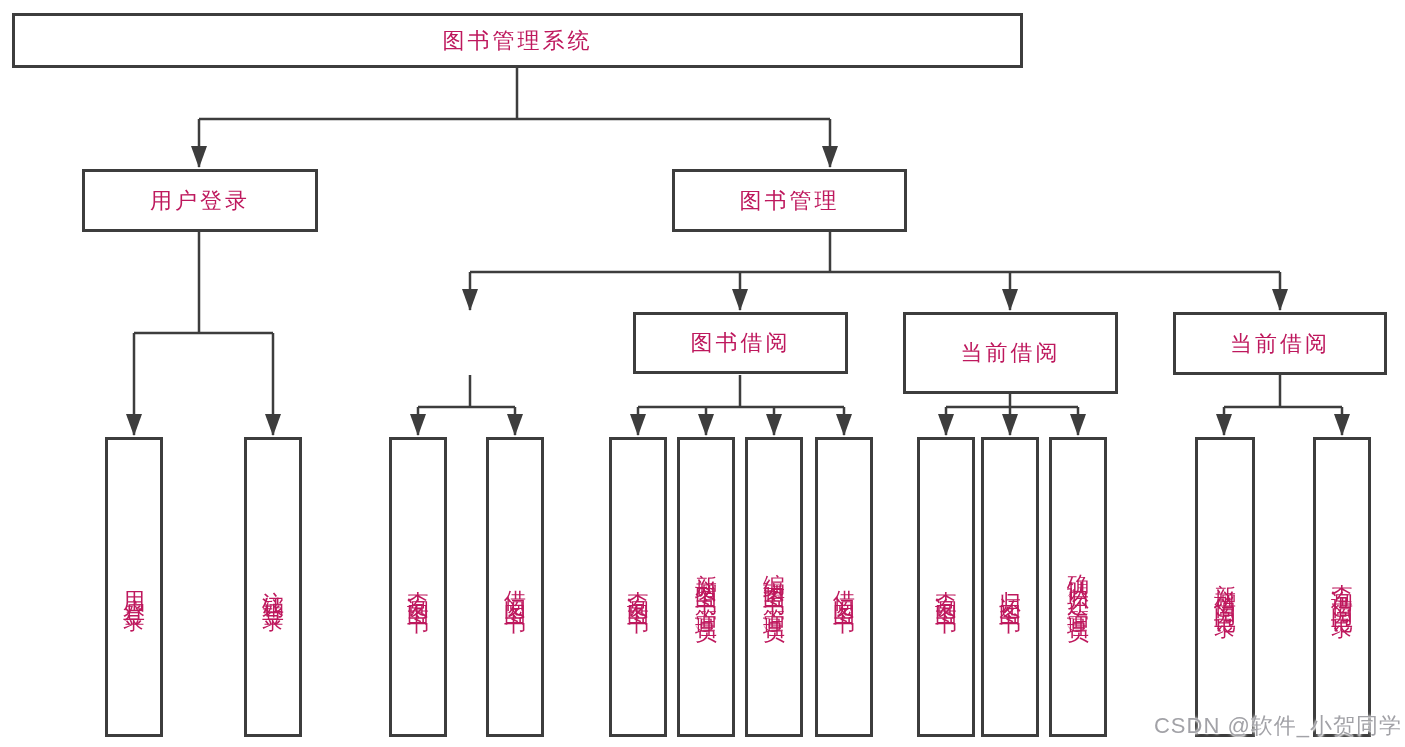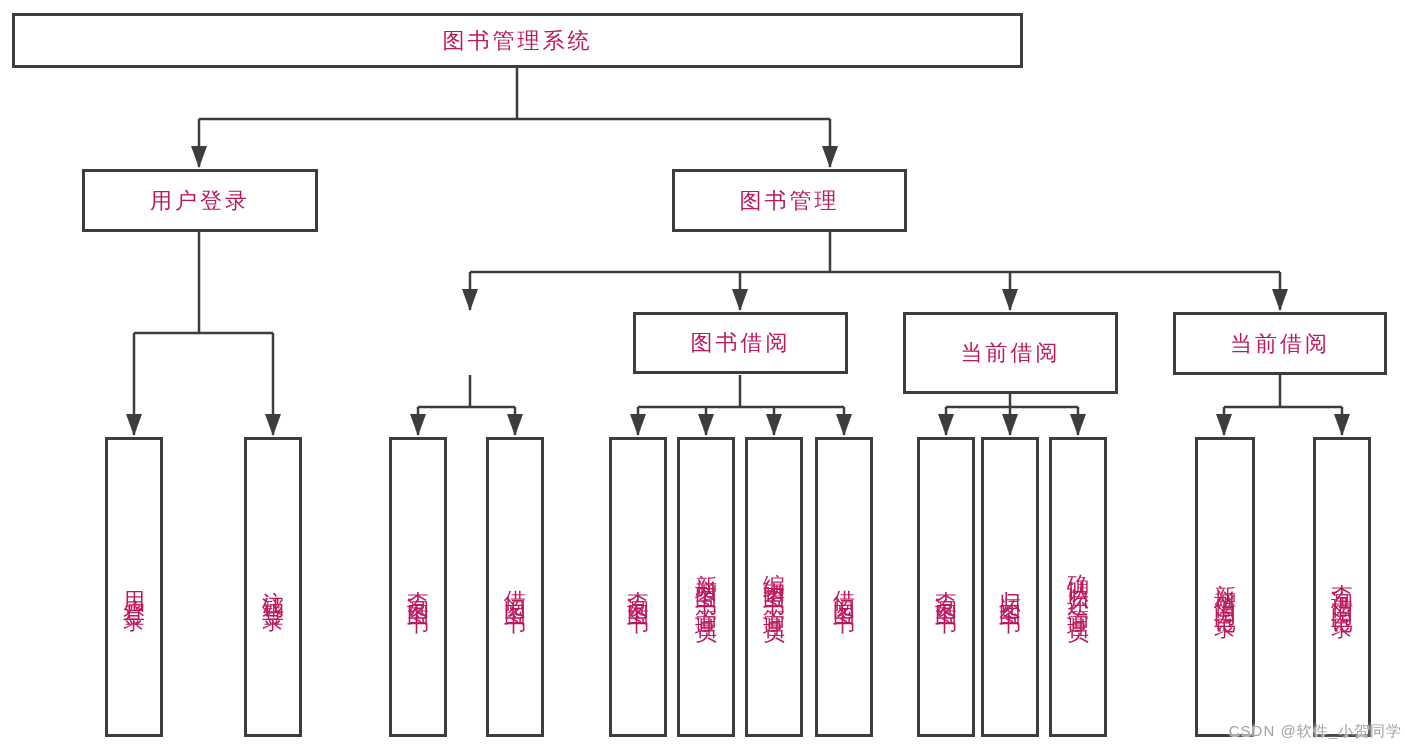--- a/index.html
+++ b/index.html
@@ -33,21 +33,21 @@
     writing-mode:vertical-rl;
     text-orientation:mixed;
     font-size:22px;
     letter-spacing:7px;
     line-height:1;
   }
   #watermark{
     position:absolute;
     right:3px;
     bottom:6px;
-    font-size:15px;
+    font-size:22px;
     color:#a2a2a7;
     letter-spacing:1px;
     white-space:nowrap;
     text-shadow:0 0 2px #ffffff, 0 0 4px #ffffff, 1px 1px 2px #ffffff;
     z-index:10;
   }
   path.skel{stroke:#3d3d3d;stroke-width:2.5;fill:none;}
   path.arrow{stroke:#3d3d3d;stroke-width:2.5;fill:none;marker-end:url(#arw);}
 </style>
 </head>

